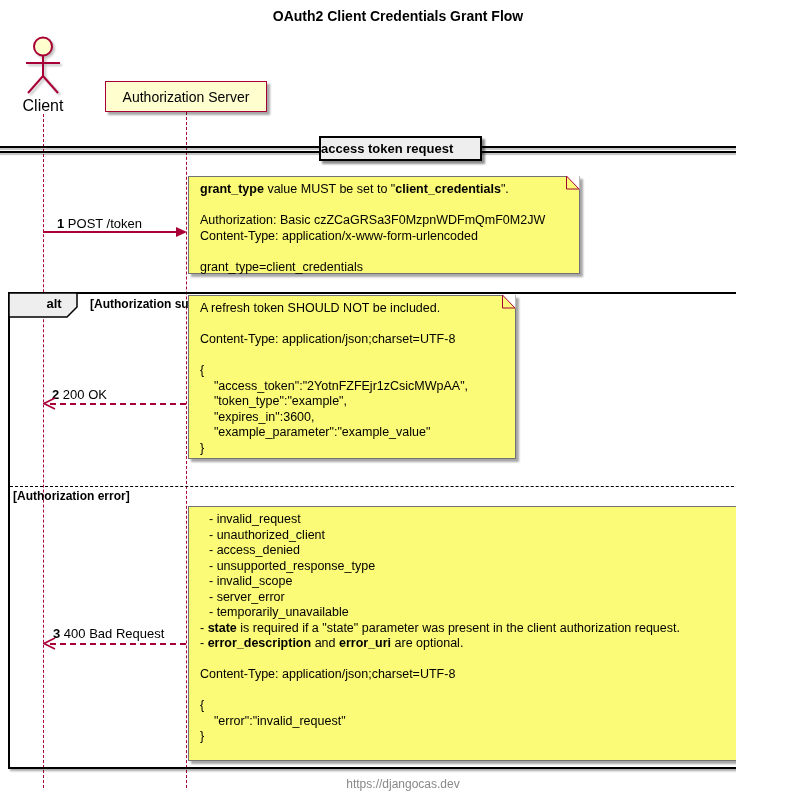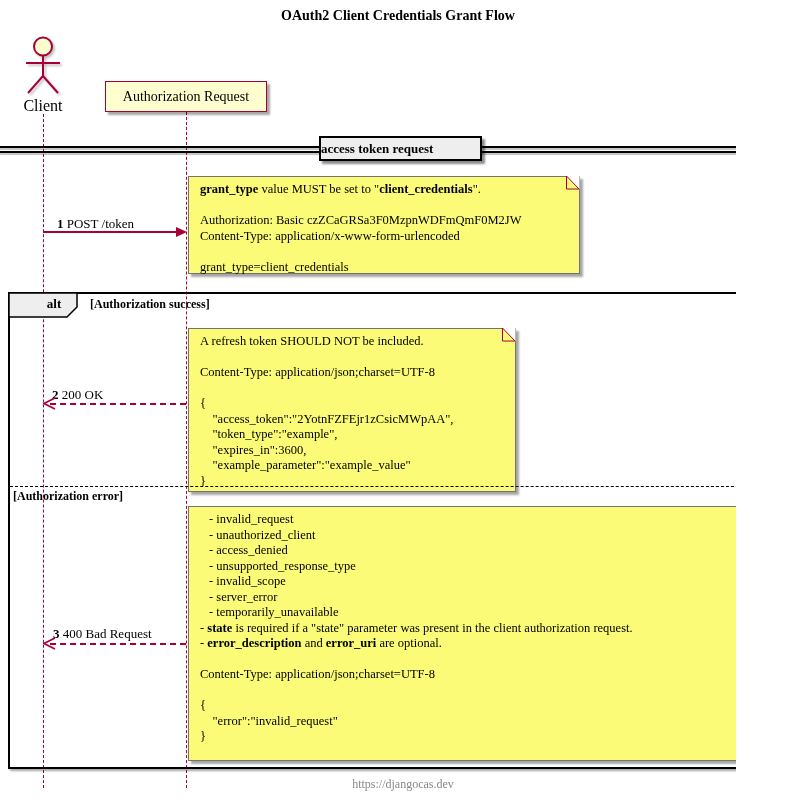--- a/index.html
+++ b/index.html
@@ -1,19 +1,19 @@
 <!DOCTYPE html>
 <html><head>
 <meta charset="utf-8">
 <style>
   * { margin:0; padding:0; box-sizing:border-box; }
   body { background:#ffffff; font-family:"Liberation Sans", sans-serif; }
   .canvas {
     position:relative; width:736px; height:804px; background:#ffffff;
-    overflow:hidden; font-family:Liberation Serif, serif; color:#000;
+    overflow:hidden; font-family:Liberation Sans, sans-serif; color:#000;
   }
   .abs { position:absolute; }
 
   
   .title { left:0; width:796px; top:8px; text-align:center; font-size:14px; font-weight:bold; }
   .footer { left:0; width:806px; top:777px; text-align:center; font-size:12px; color:#888888; }
 
   
   .lifeline { width:0; border-left:1px dashed #A80036; }
 
@@ -75,21 +75,21 @@
   <svg class="abs" style="left:23px; top:36px; filter:drop-shadow(2px 2px 1px rgba(0,0,0,.25));" width="40" height="60" viewBox="0 0 40 60">
     <circle cx="20" cy="10.5" r="9" fill="#FEFECE" stroke="#A80036" stroke-width="2"></circle>
     <line x1="20" y1="19.5" x2="20" y2="40" stroke="#A80036" stroke-width="2"></line>
     <line x1="3" y1="27" x2="37" y2="27" stroke="#A80036" stroke-width="2"></line>
     <line x1="20" y1="40" x2="5" y2="57" stroke="#A80036" stroke-width="2"></line>
     <line x1="20" y1="40" x2="35" y2="57" stroke="#A80036" stroke-width="2"></line>
   </svg>
   <div class="abs actor-label" style="left:13px; top:97px; width:60px;">Client</div>
 
   <div class="abs participant" style="left:105px; top:81px; width:162px; height:31px;">
-    <span>Authorization Request</span>
+    <span>Authorization Server</span>
   </div>
 
   <div class="abs divider-box" style="left:319px; top:136px; width:163px; height:25px;">
     <span>access token request</span>
   </div>
 
   <div class="abs note" style="left:188px; top:176px; width:392px; height:98px;">
     <svg class="fold" width="14" height="14">
       <path d="M0 0 L13.5 0 L13.5 13.5 Z" fill="#ffffff"></path>
       <path d="M0.5 0 L0.5 13 L13 13 Z" fill="#FBFB77" stroke="#A80036" stroke-width="1"></path>
@@ -106,21 +106,21 @@
   <div class="abs msg-line-solid" style="left:43px; top:231px; width:135px;"></div>
   <div class="abs arrowhead-right" style="left:176px; top:227px;"></div>
 
   <div class="abs alt-box" style="left:8px; top:292px; width:788px; height:477px;"></div>
   <svg class="abs" style="left:8px; top:292px;" width="72" height="27" viewBox="0 0 72 27">
     <polygon points="1,1 69,1 69,15 59,25 1,25" fill="#EEEEEE" stroke="#000" stroke-width="1.5"></polygon>
   </svg>
   <div class="abs alt-operator" style="left:8px; top:296px; width:60px; text-align:center;">alt</div>
   <div class="abs alt-condition" style="left:90px; top:297px;">[Authorization success]</div>
 
-  <div class="abs note" style="left:188px; top:328px; width:328px; height:164px;">
+  <div class="abs note" style="left:188px; top:295px; width:328px; height:164px;">
     <svg class="fold" width="14" height="14">
       <path d="M0 0 L13.5 0 L13.5 13.5 Z" fill="#ffffff"></path>
       <path d="M0.5 0 L0.5 13 L13 13 Z" fill="#FBFB77" stroke="#A80036" stroke-width="1"></path>
     </svg>
     <div class="note-line">A refresh token SHOULD NOT be included.</div>
     <div class="note-line"></div>
     <div class="note-line">Content-Type: application/json;charset=UTF-8</div>
     <div class="note-line"></div>
     <div class="note-line">{</div>
     <div class="note-line">    "access_token":"2YotnFZFEjr1zCsicMWpAA",</div>

